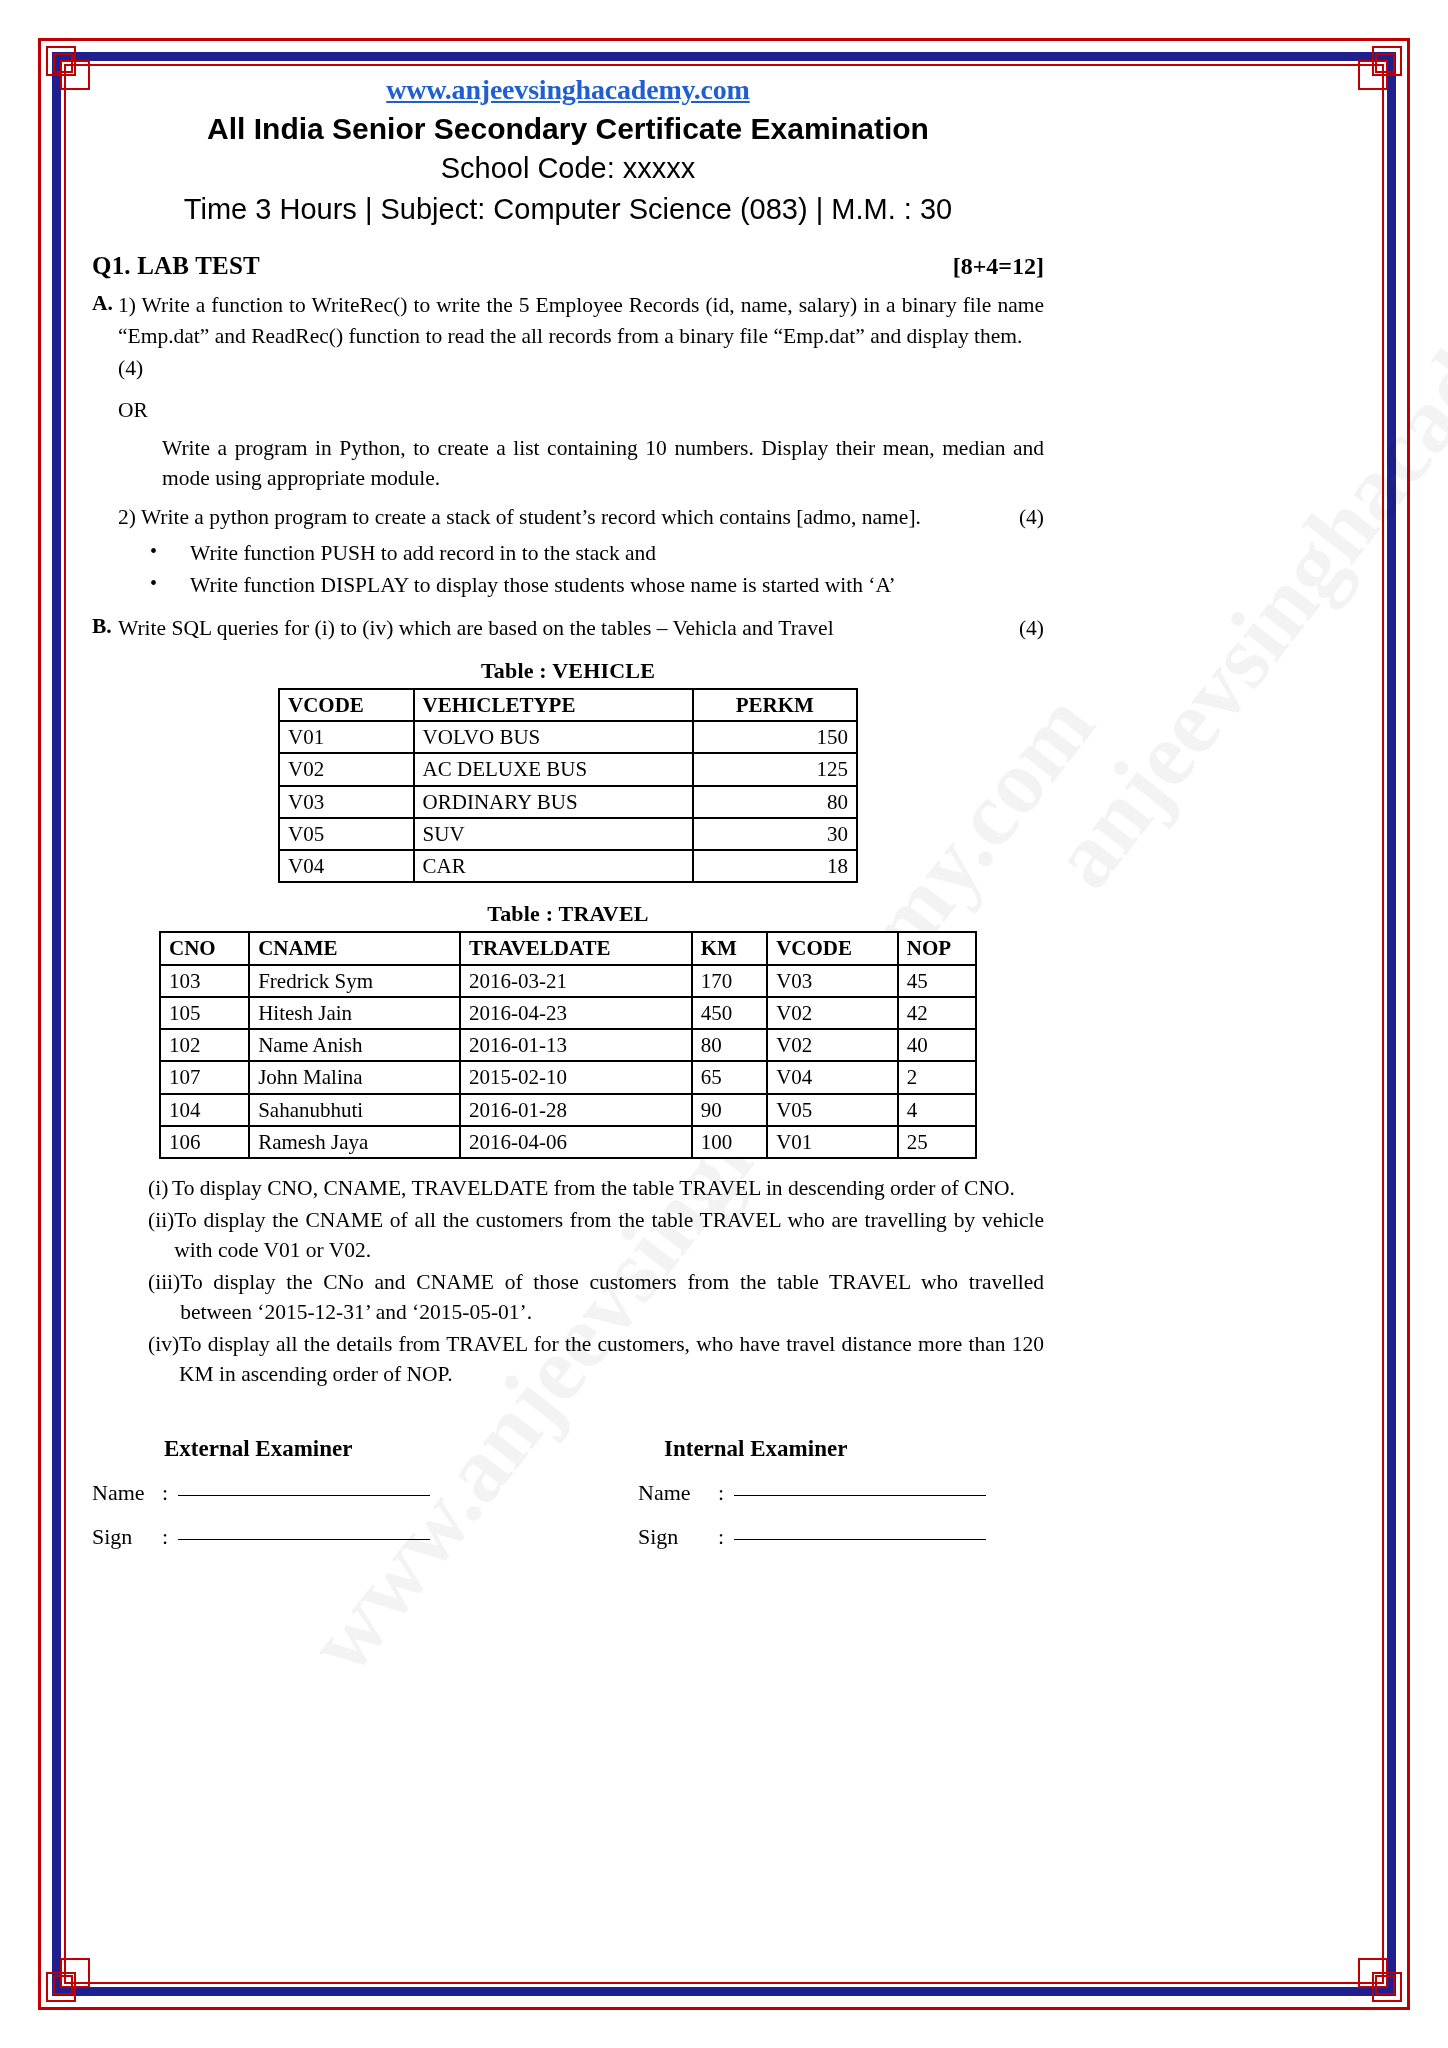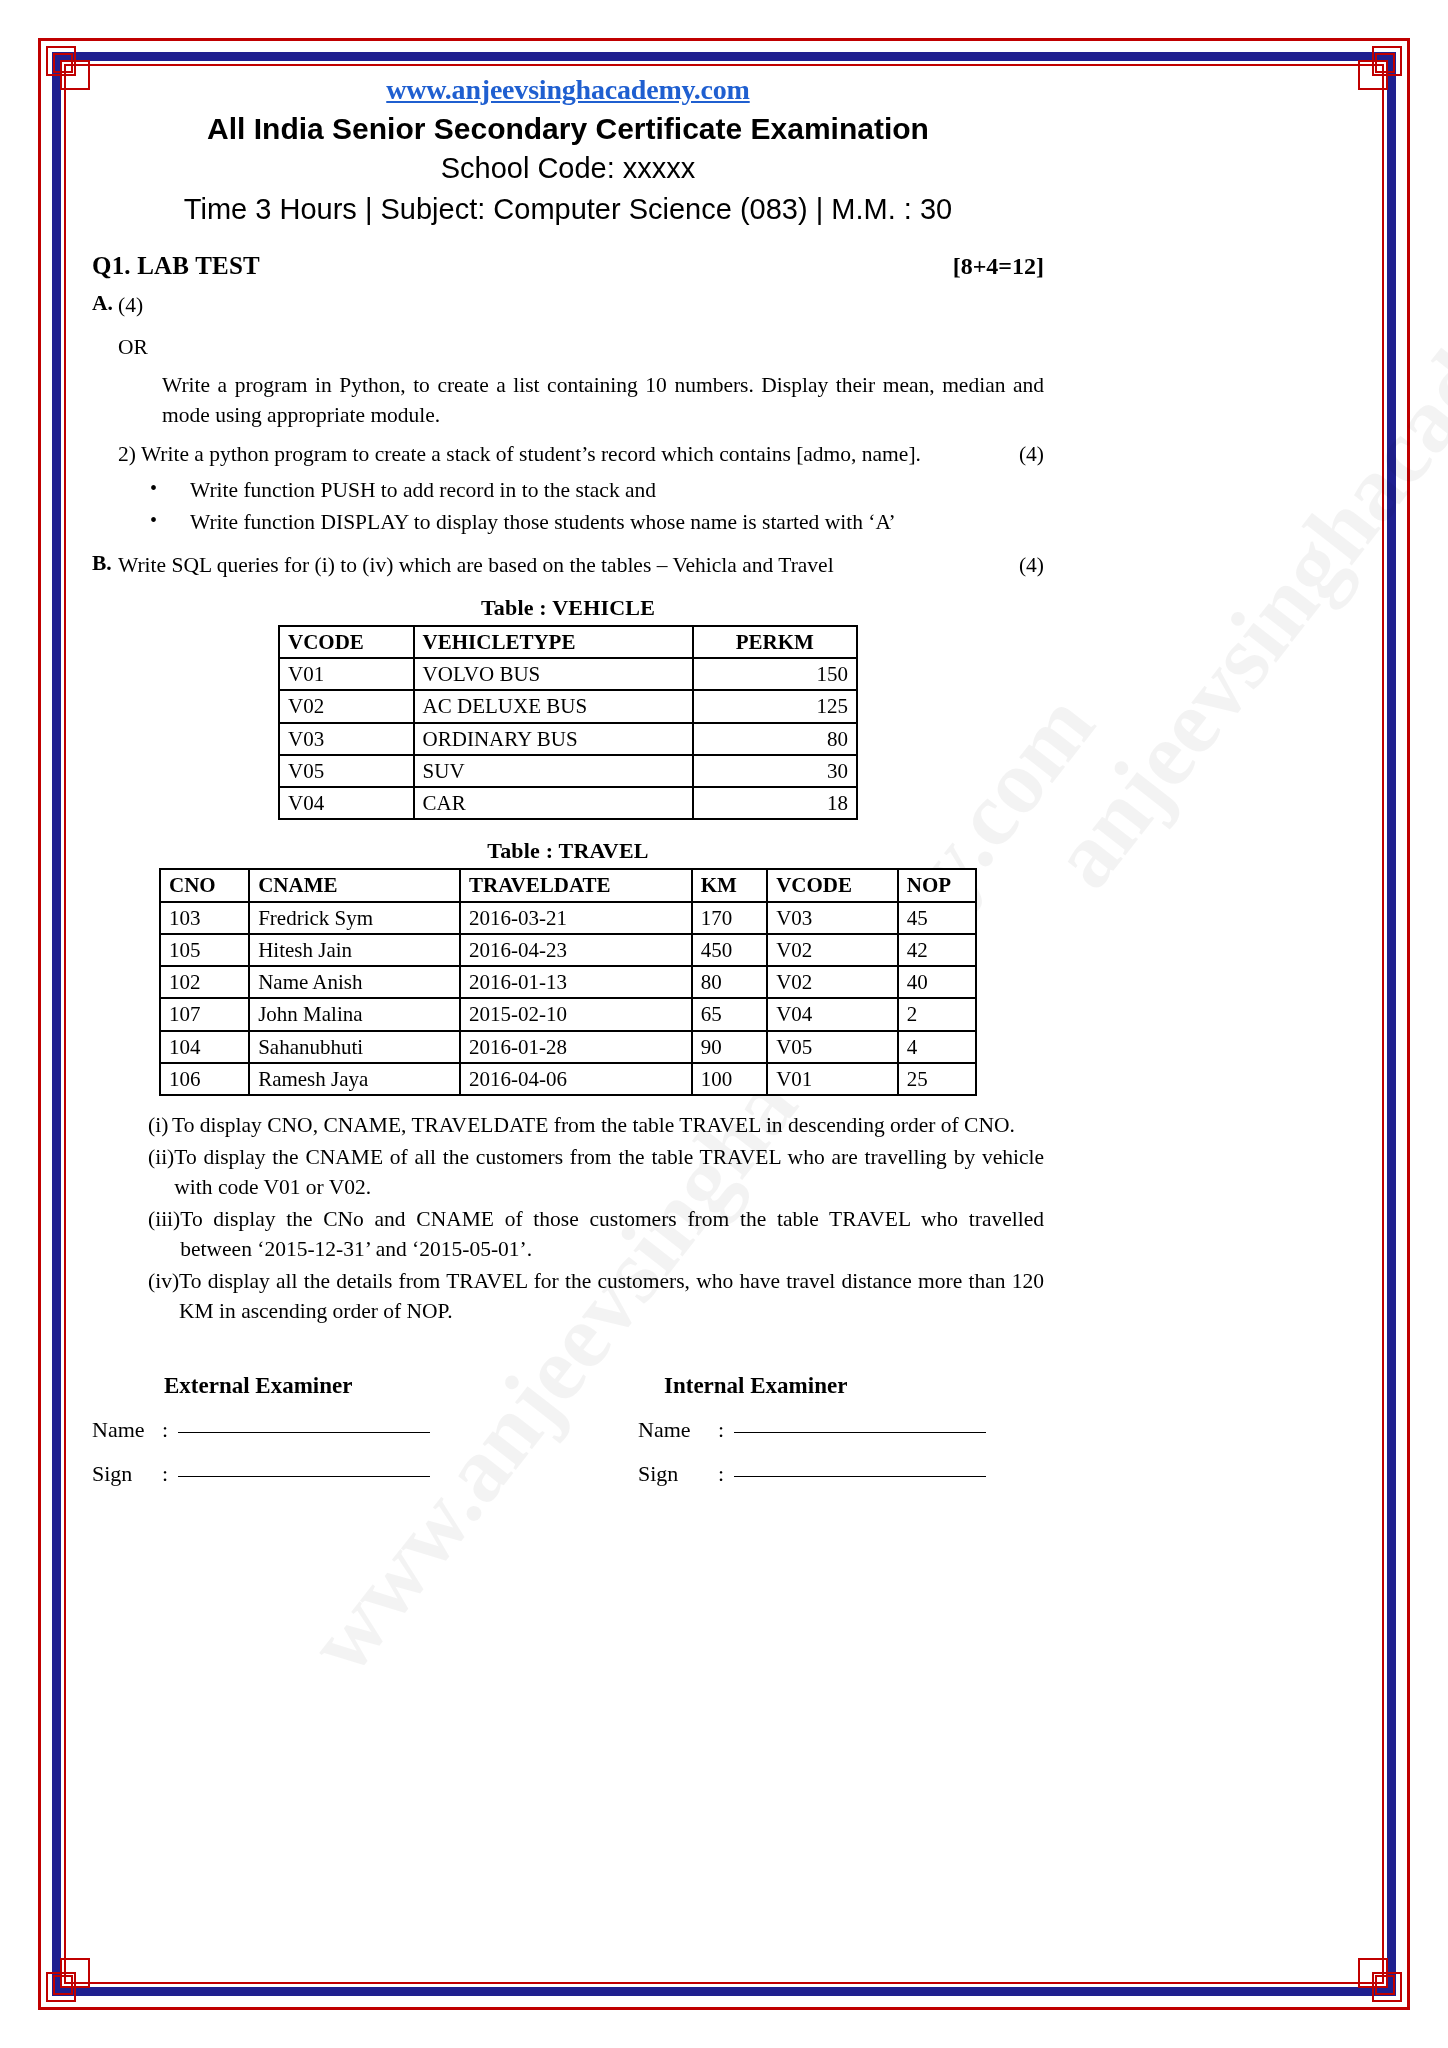--- a/index.html
+++ b/index.html
@@ -313,20 +313,21 @@
   <div class="h-sub2">Time 3 Hours | Subject: Computer Science (083) | M.M. : 30</div>
 
   <div class="q1-row">
     <div class="q1-left">Q1. LAB TEST</div>
     <div class="q1-right">[8+4=12]</div>
   </div>
 
   <div class="indent-a">
     <div class="lbl-b">A.</div>
     <div class="a-body">
+      <div class="p">1) Write a function to WriteRec() to write the 5 Employee Records (id, name, salary) in a binary file name “Emp.dat” and ReadRec() function to read the all records from a binary file “Emp.dat” and display them.</div>
       <div class="p">(4)</div>
       <div class="or-line">OR</div>
       <div class="p hang2">Write a program in Python, to create a list containing 10 numbers. Display their mean, median and mode using appropriate module.</div>
       <div class="p rowmark" style="margin-top:8px;">
         <span class="txt">2) Write a python program to create a stack of student’s record which contains [admo, name].</span>
         <span class="mk">(4)</span>
       </div>
     </div>
   </div>
 

